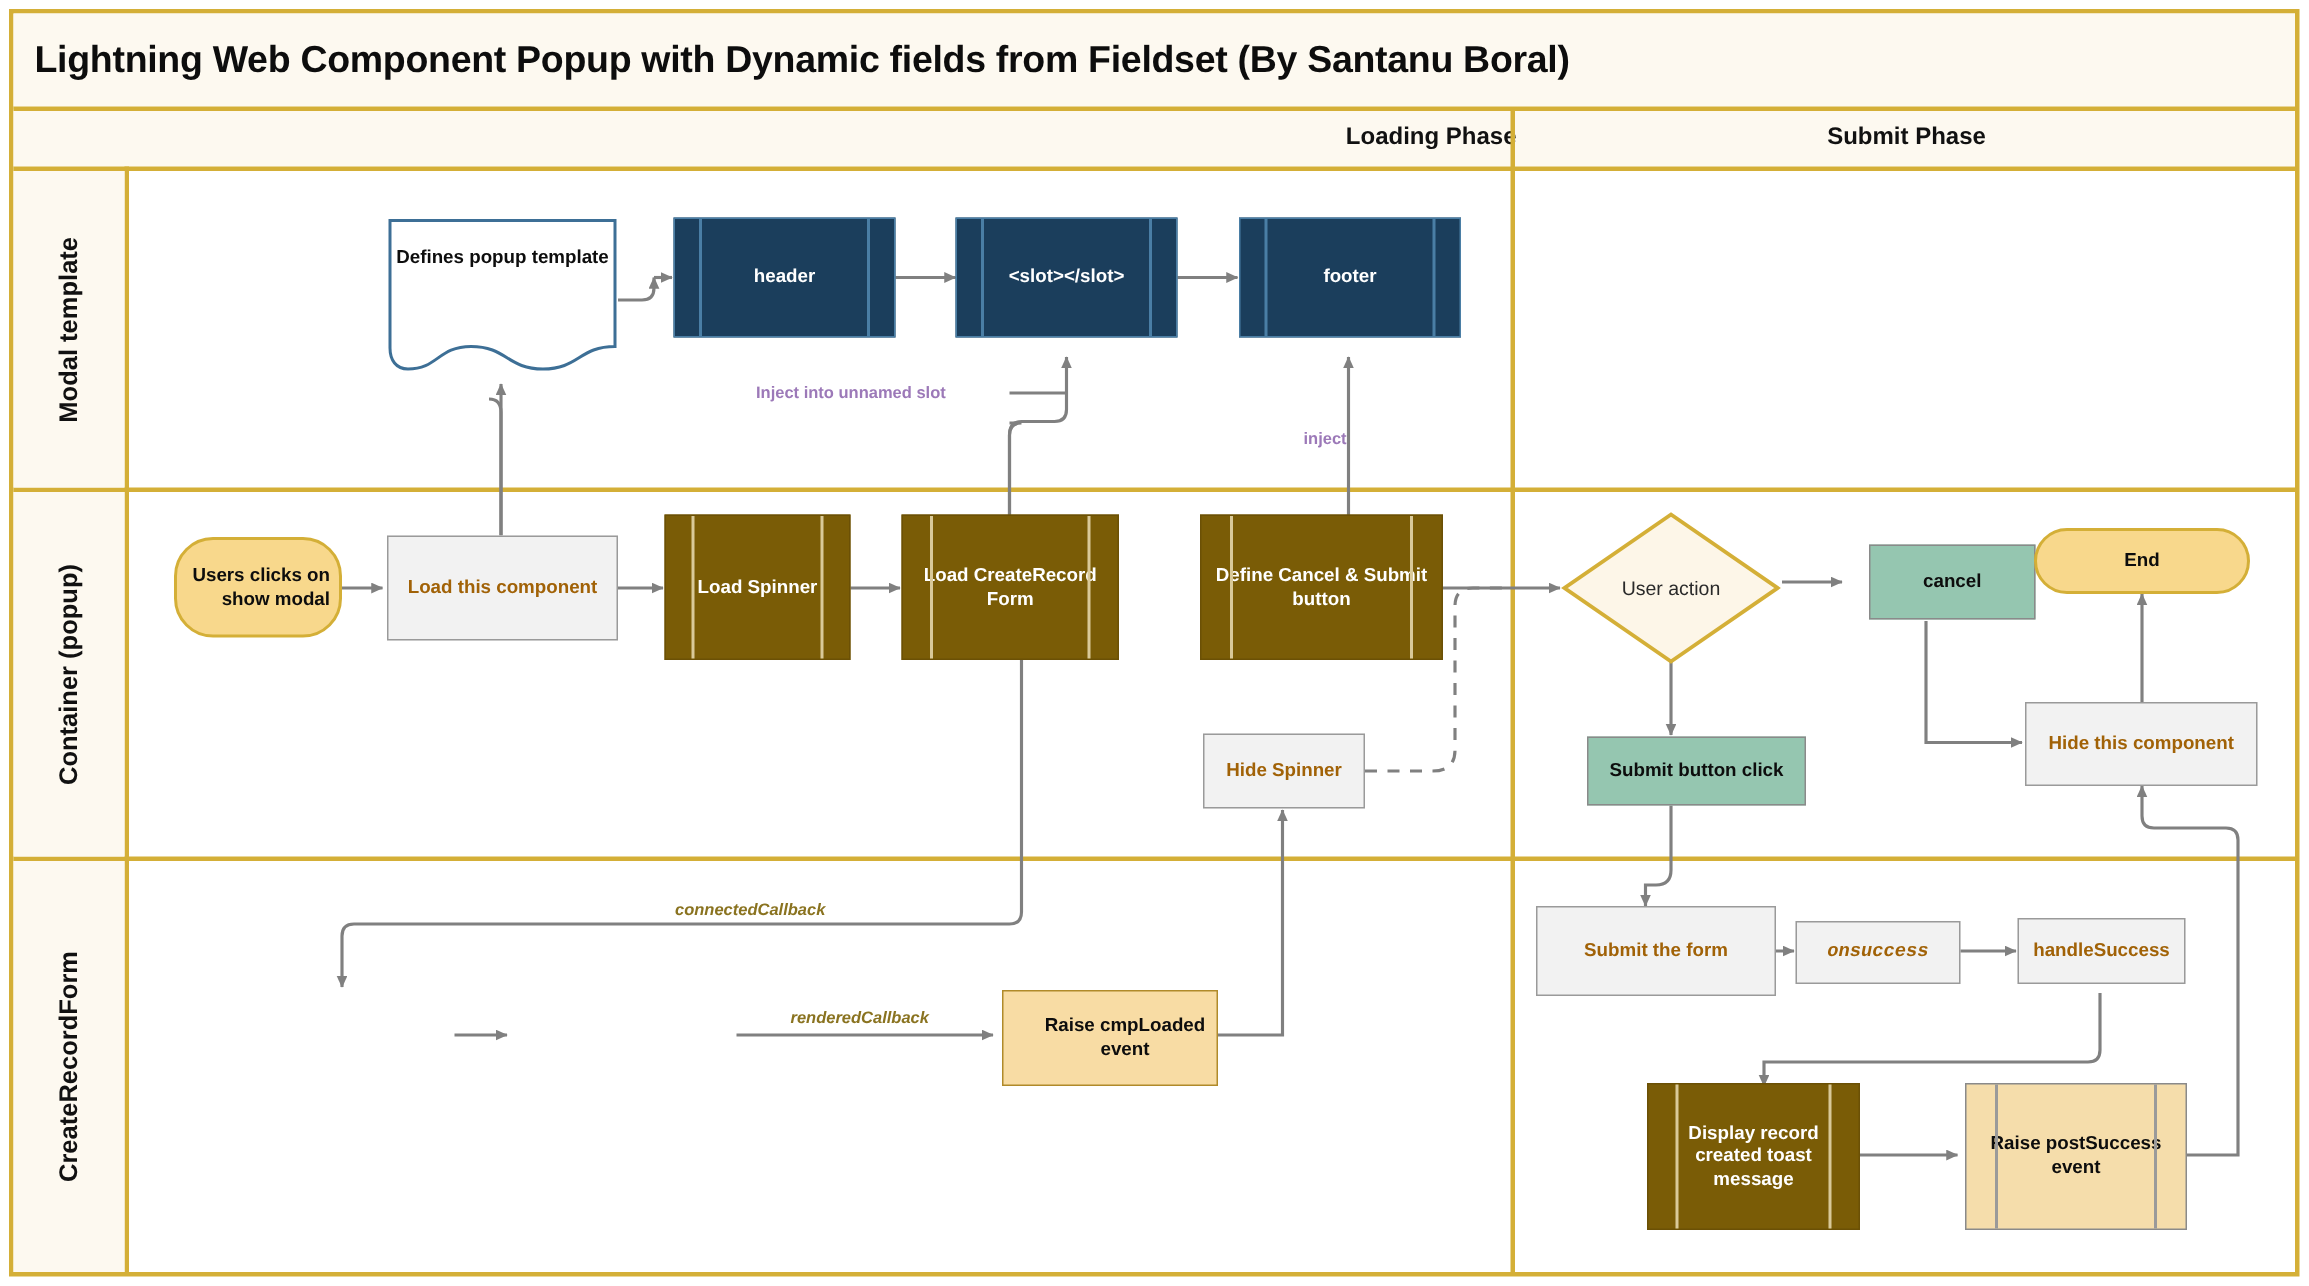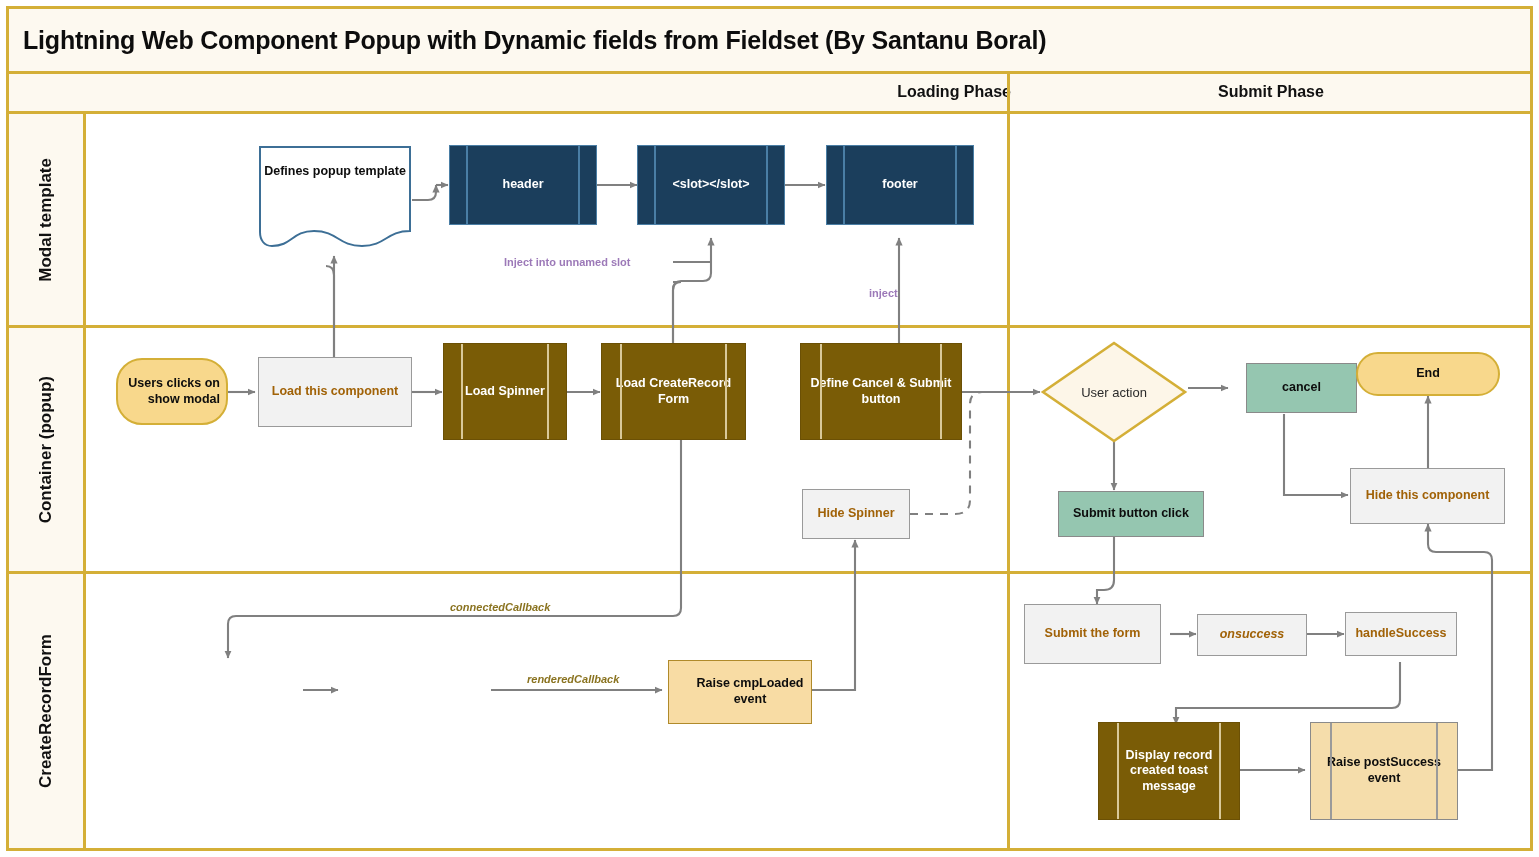--- a/index.html
+++ b/index.html
@@ -373,25 +373,25 @@
   <div class="conn-label lbl-olive" style="left:446px; top:601px; background:#ffffff; padding:0 4px;">connectedCallback</div>
 
 
 
   <div class="conn-label lbl-olive" style="left:523px; top:673px; background:#ffffff; padding:0 4px;">renderedCallback</div>
 
   <div class="node n-tan" style="left:668px; top:660px; width:144px; height:64px;padding-left:20px;">
     <span class="lbl">Raise cmpLoaded event</span>
   </div>
 
-  <div class="node n-process" style="left:1024px; top:604px; width:137px; height:60px;">
+  <div class="node n-process" style="left:1024px; top:604px; width:160px; height:60px;">
     <span class="lbl">Submit the form</span>
   </div>
 
-  <div class="node n-process" style="left:1197px; top:614px; width:110px; height:42px; font-style:italic;">
+  <div class="node n-process" style="left:1197px; top:614px; width:110px; height:42px; font-style:italic;font-family:Liberation Mono, monospace;">
     <span class="lbl">onsuccess</span>
   </div>
 
   <div class="node n-process" style="left:1345px; top:612px; width:112px; height:44px;">
     <span class="lbl">handleSuccess</span>
   </div>
 
   <div class="node n-predef-brown" style="left:1098px; top:722px; width:142px; height:98px;">
     <div class="bar brownline" style="left:18px;"></div>
     <div class="bar brownline" style="right:18px;"></div>

